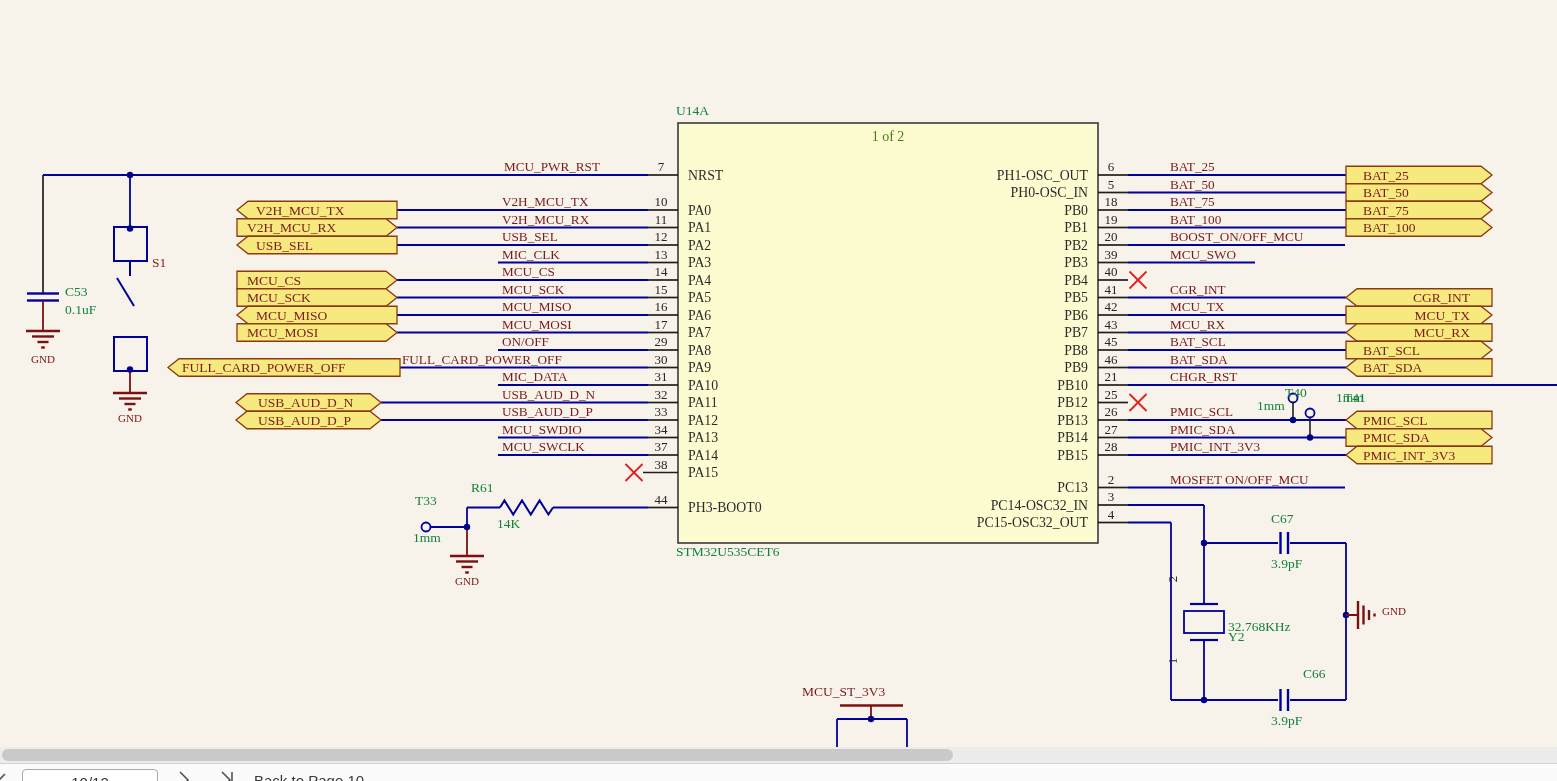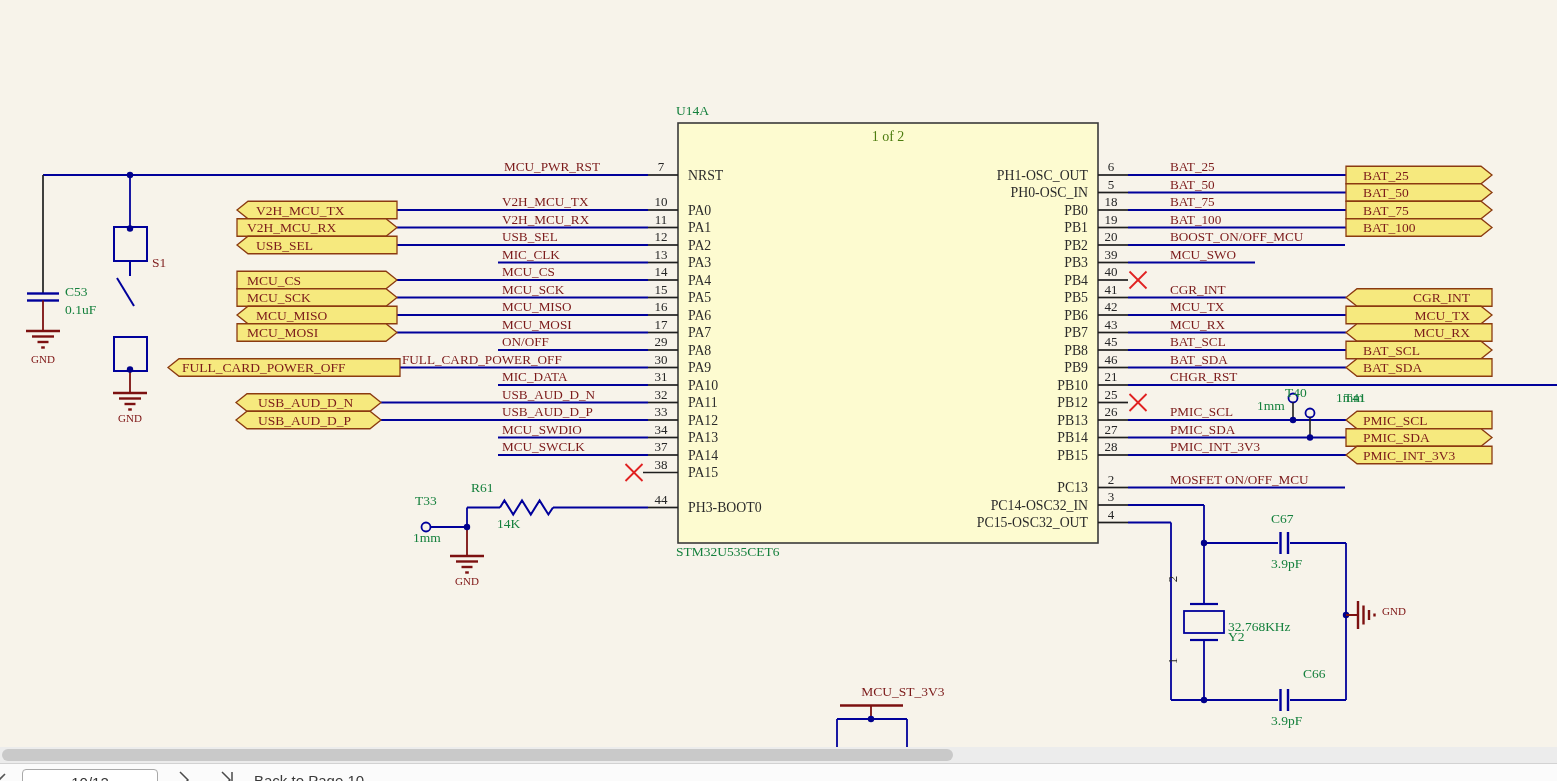--- a/index.html
+++ b/index.html
@@ -16,21 +16,21 @@
   #mpn{left:676px;top:545px;}
   #c53ref{left:65px;top:285px;}   #c53val{left:65px;top:303px;}
   #s1ref{left:152px;top:256px;color:#7f1d1d;}
   #r61ref{left:471px;top:481px;}  #r61val{left:497px;top:517px;}
   #t33ref{left:415px;top:494px;}  #t33val{left:413px;top:531px;}
   #t40ref{left:1245px;top:386px;margin-left:40px;} #t40val{left:1257px;top:399px;}
   #t41ref{left:1344px;top:391px;} #t41val{left:1336px;top:391px;}
   #y2ref{left:1228px;top:606px;margin-top:24px;}  #y2val{left:1228px;top:620px;}
   #c67ref{left:1271px;top:512px;} #c67val{left:1271px;top:557px;}
   #c66ref{left:1271px;top:667px;margin-left:32px;} #c66val{left:1271px;top:714px;}
-  #pwrlbl{left:838px;top:685px;width:130px;text-align:center;color:#7B1A1A;font-family:Liberation Serif, serif;}
+  #pwrlbl{left:802px;top:685px;width:130px;text-align:left;color:#7B1A1A;font-family:Liberation Serif, serif;}
   #gnd1{left:21px;top:354px;width:44px;}
   #gnd2{left:108px;top:413px;width:44px;}
   #gnd3{left:445px;top:576px;width:44px;}
   #gnd4{left:1382px;top:606px;width:50px;text-align:left;}
   #y2p2{left:1166px;top:570px;width:18px;height:18px;text-align:center;font-size:13px;
         transform:rotate(-90deg);color:#262626;}
   #y2p1{left:1166px;top:652px;width:18px;height:18px;text-align:center;font-size:13px;
         transform:rotate(-90deg);color:#262626;}
   #scrolltrack{position:absolute;left:0;top:747px;width:1557px;height:16px;background:#ECECEC;}
   #scrollthumb{position:absolute;left:2px;top:2px;width:951px;height:12px;background:#C9C9C9;border-radius:6px;}

